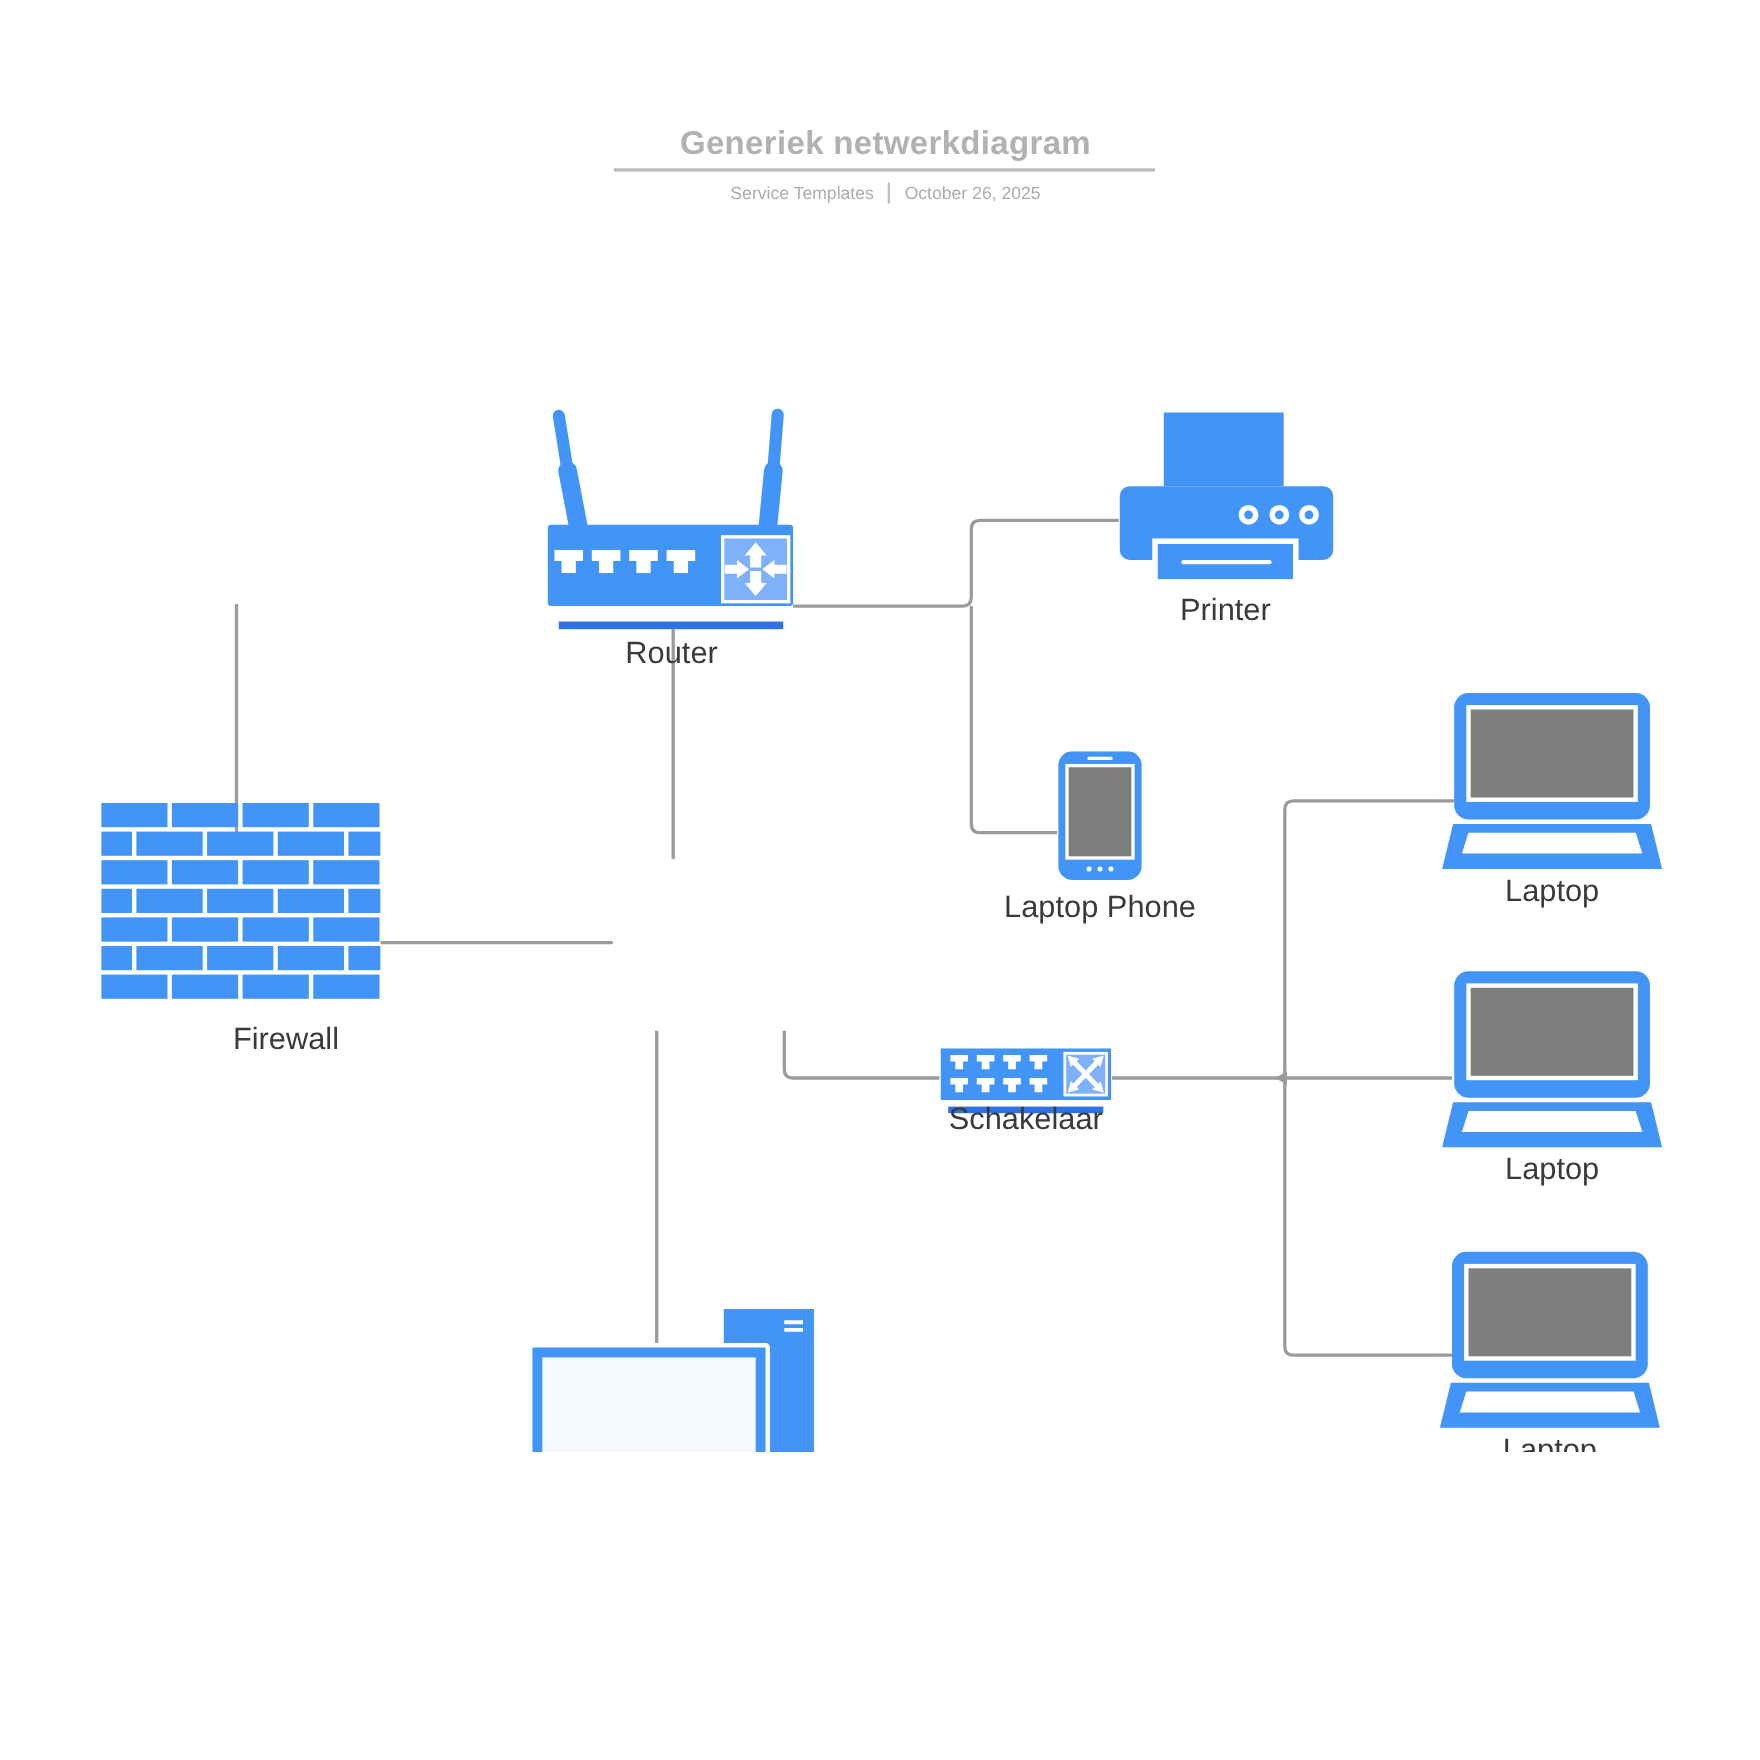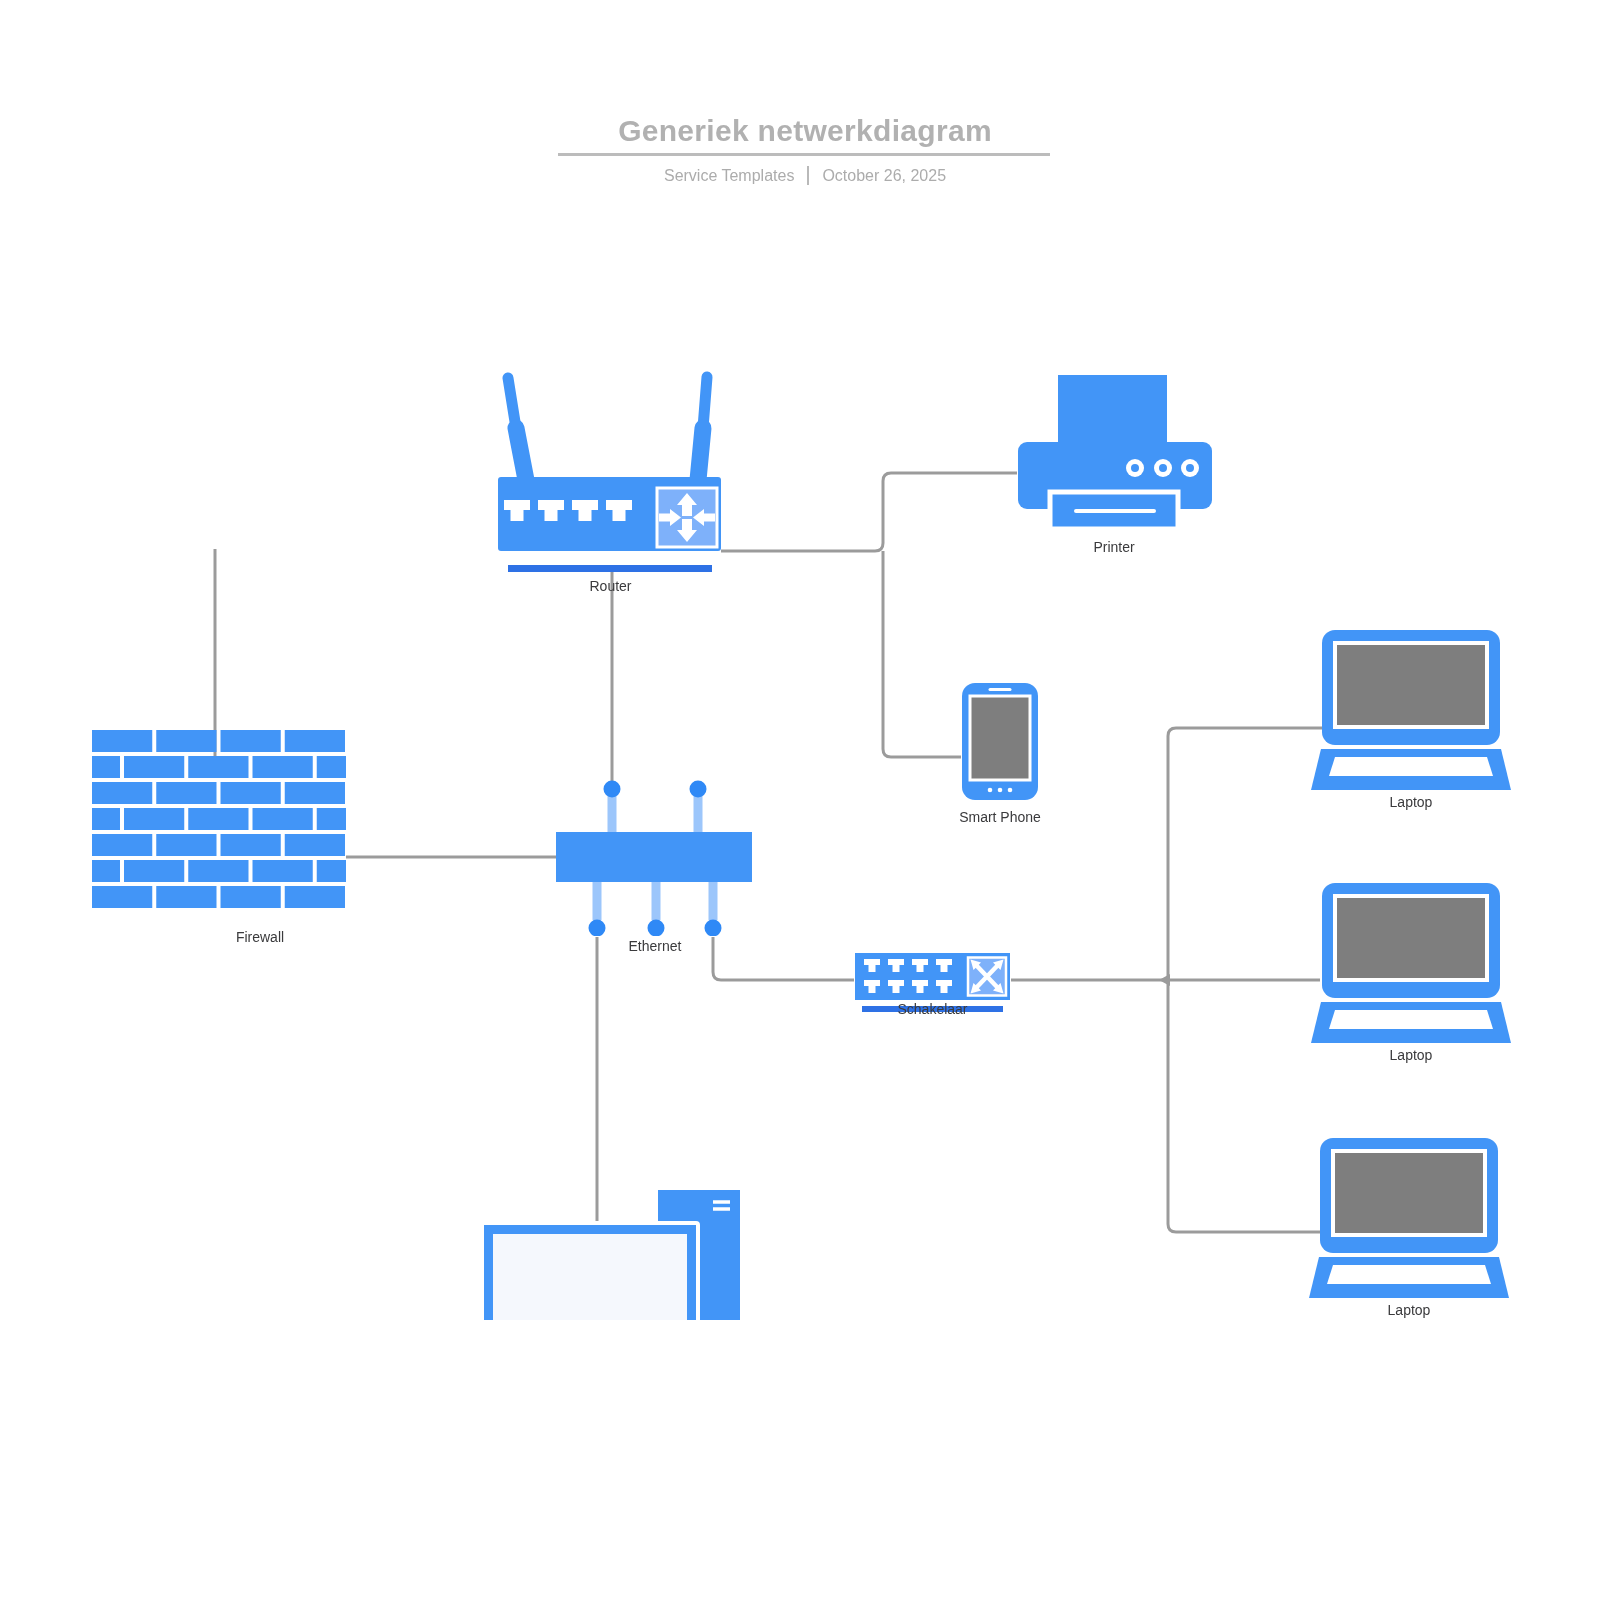--- a/index.html
+++ b/index.html
@@ -22,21 +22,21 @@
     vertical-align:middle;margin:0 13px 3px 13px;
   }
   
   #wires{position:absolute;left:0;top:0;width:1600px;height:1600px;}
   #wires path{fill:none;stroke:#9b9b9b;stroke-width:3px;}
   
   .node{position:absolute;}
   .node svg{display:block;}
   .label{
     position:absolute;left:50%;transform:translateX(-50%);
-    white-space:nowrap;font-size:14px;color:#3a3a3c;
+    white-space:nowrap;font-size:28px;color:#3a3a3c;
   }
 </style>
 </head>
 <body>
 
 <div id="canvas">
 
   <div id="title">Generiek netwerkdiagram</div>
   <div id="title-rule"></div>
   <div id="subtitle"><span>Service Templates</span><span class="vbar"></span><span>October 26, 2025</span></div>
@@ -103,21 +103,21 @@
 
   <div class="node" style="left:962px;top:683px;width:76px;height:117px;">
     <svg width="76" height="117" viewBox="0 0 76 117">
       <rect x="0" y="0" width="76" height="117" rx="13" fill="#4295f7"></rect>
       <rect x="8" y="13" width="60" height="84" fill="#7e7e7e" stroke="#ffffff" stroke-width="3"></rect>
       <line x1="28" y1="6.5" x2="48" y2="6.5" stroke="#ffffff" stroke-width="3" stroke-linecap="round"></line>
       <circle cx="28" cy="107" r="2.3" fill="#ffffff"></circle>
       <circle cx="38" cy="107" r="2.3" fill="#ffffff"></circle>
       <circle cx="48" cy="107" r="2.3" fill="#ffffff"></circle>
     </svg>
-    <div class="label" style="top:126px;">Smart Phone</div>
+    <div class="label" style="top:126px;">Laptop Phone</div>
   </div>
 
   <div class="node" style="left:92px;top:730px;width:254px;height:182px;">
     <svg width="254" height="182" viewBox="0 0 254 182">
       <g fill="#4295f7">
         <rect x="0" y="0" width="60.25" height="22"></rect>
           <rect x="64.25" y="0" width="60.25" height="22"></rect>
           <rect x="128.5" y="0" width="60.25" height="22"></rect>
           <rect x="192.75" y="0" width="60.25" height="22"></rect>
         <rect x="0" y="26" width="28" height="22"></rect>
@@ -145,42 +145,20 @@
           <rect x="224.75" y="130" width="29.25" height="22"></rect>
         <rect x="0" y="156" width="60.25" height="22"></rect>
           <rect x="64.25" y="156" width="60.25" height="22"></rect>
           <rect x="128.5" y="156" width="60.25" height="22"></rect>
           <rect x="192.75" y="156" width="60.25" height="22"></rect>
       </g>
     </svg>
     <div class="label" style="top:199px;margin-left:41px;">Firewall</div>
   </div>
 
-  <div class="node" style="left:548px;top:780px;width:204px;height:156px;">
-    <svg width="204" height="156" viewBox="0 0 204 156">
-      <g fill="#9cc6fb">
-        <rect x="59.5" y="15" width="9" height="38"></rect>
-        <rect x="145.5" y="15" width="9" height="38"></rect>
-        <rect x="44.5" y="101" width="9" height="39"></rect>
-        <rect x="103.5" y="101" width="9" height="39"></rect>
-        <rect x="160.5" y="101" width="9" height="39"></rect>
-      </g>
-      <g fill="#2f89f6">
-        <circle cx="64" cy="9" r="8.5"></circle>
-        <circle cx="150" cy="9" r="8.5"></circle>
-      </g>
-      <rect x="8" y="52" width="196" height="50" fill="#4295f7"></rect>
-      <g fill="#2f89f6">
-        <circle cx="49" cy="148" r="8.5"></circle>
-        <circle cx="108" cy="148" r="8.5"></circle>
-        <circle cx="165" cy="148" r="8.5"></circle>
-      </g>
-    </svg>
-    <div class="label" style="top:158px;left:calc(50% + 5px);">Ethernet</div>
-  </div>
 
   <div class="node" style="left:855px;top:953px;width:155px;height:60px;">
     <svg width="155" height="60" viewBox="0 0 155 60">
       <rect x="0" y="0" width="155" height="47" fill="#4295f7"></rect>
       <rect x="7" y="53" width="141" height="6" fill="#2e71e5"></rect>
       <g fill="#ffffff">
         <path d="M9,6 h16 v6 h-4.5 v7 h-7 v-7 h-4.5 Z"></path>
         <path d="M33,6 h16 v6 h-4.5 v7 h-7 v-7 h-4.5 Z"></path>
         <path d="M57,6 h16 v6 h-4.5 v7 h-7 v-7 h-4.5 Z"></path>
         <path d="M81,6 h16 v6 h-4.5 v7 h-7 v-7 h-4.5 Z"></path>

